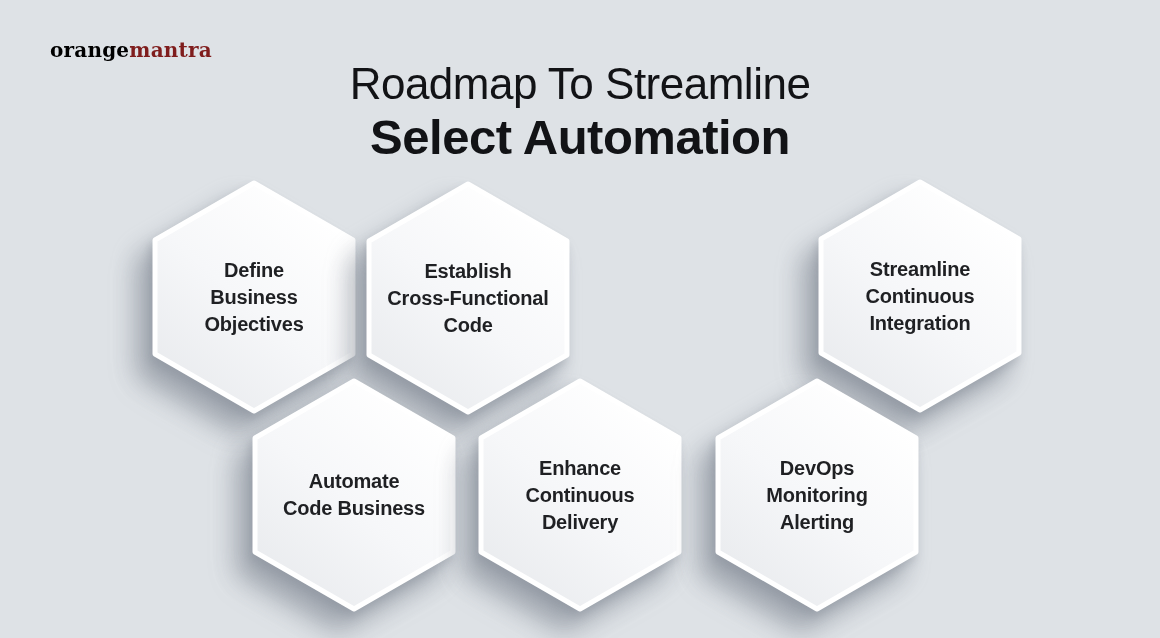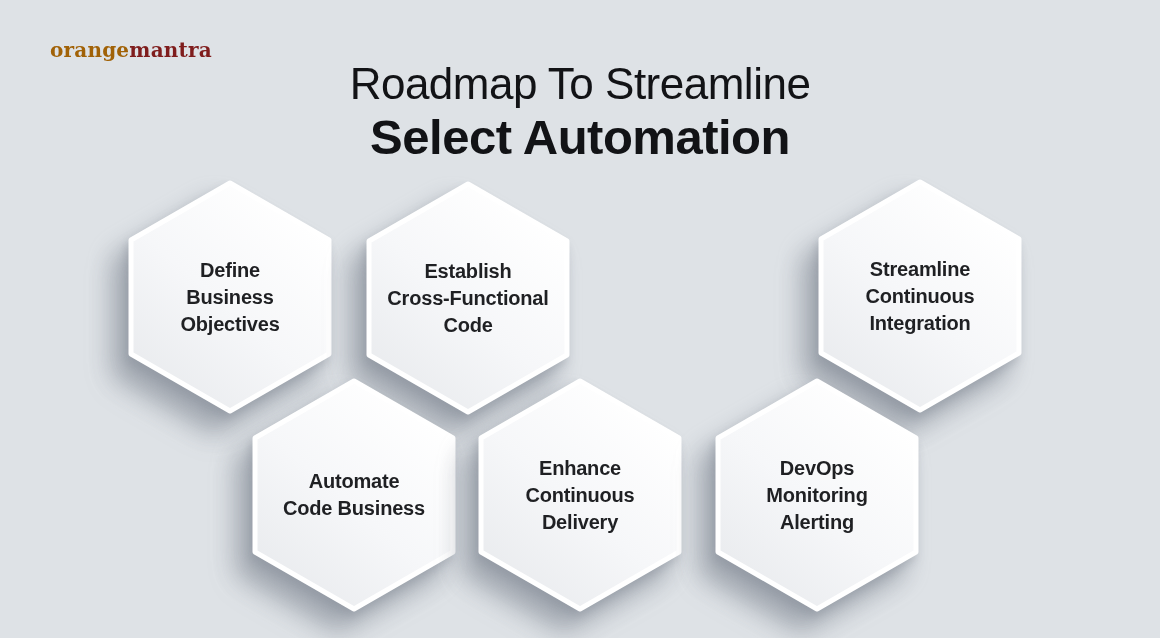--- a/index.html
+++ b/index.html
@@ -24,21 +24,21 @@
     position: absolute;
     left: 50px;
     top: 38px;
     font-family: "DejaVu Serif", serif;
     font-weight: 700;
     font-size: 20px;
     letter-spacing: 0.2px;
     line-height: 24px;
     white-space: nowrap;
   }
-  .brand .orange { color: #a16207; }
+  .brand .orange { color: #000000; }
   .brand .dark   { color: #7f1d1d; }
 
   
   .title-block {
     position: absolute;
     left: 0;
     right: 0;
     top: 58px;
     text-align: center;
     color: #121316;
@@ -80,21 +80,21 @@
     font-size: 20px;
     font-weight: 700;
     line-height: 27px;
     color: #1f2023;
     padding: 0 6px;
     box-sizing: border-box;
     letter-spacing: -0.2px;
   }
 
   
-  .hex-1 { left: 128px; top: 180px; }
+  .hex-1 { left: 152px; top: 180px; }
   .hex-2 { left: 366px; top: 181px; }
   .hex-3 { left: 592px; top: 181px; }
   .hex-4 { left: 818px; top: 179px; }
   
   .hex-5 { left: 252px; top: 378px; }
   .hex-6 { left: 478px; top: 378px; }
   .hex-7 { left: 715px; top: 378px; }
 
   .defs-svg {
     position: absolute;

